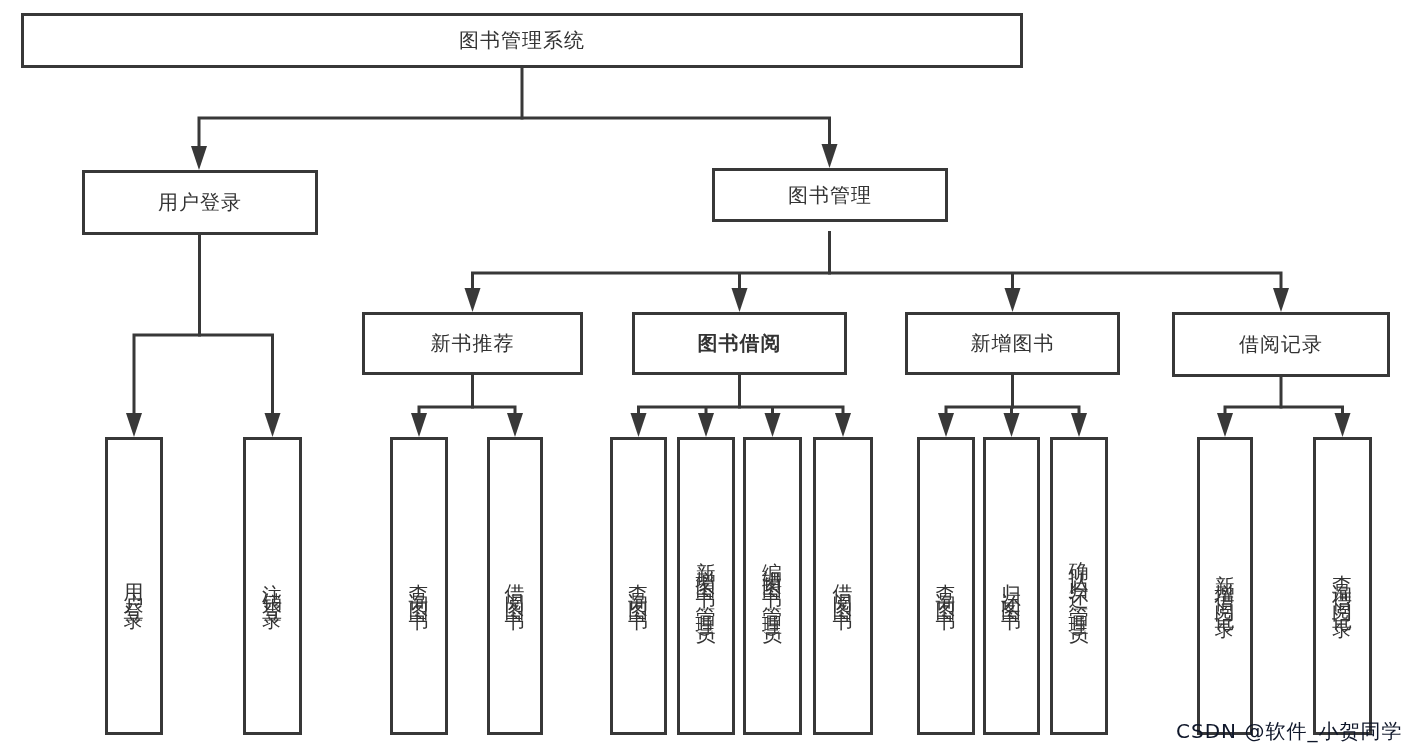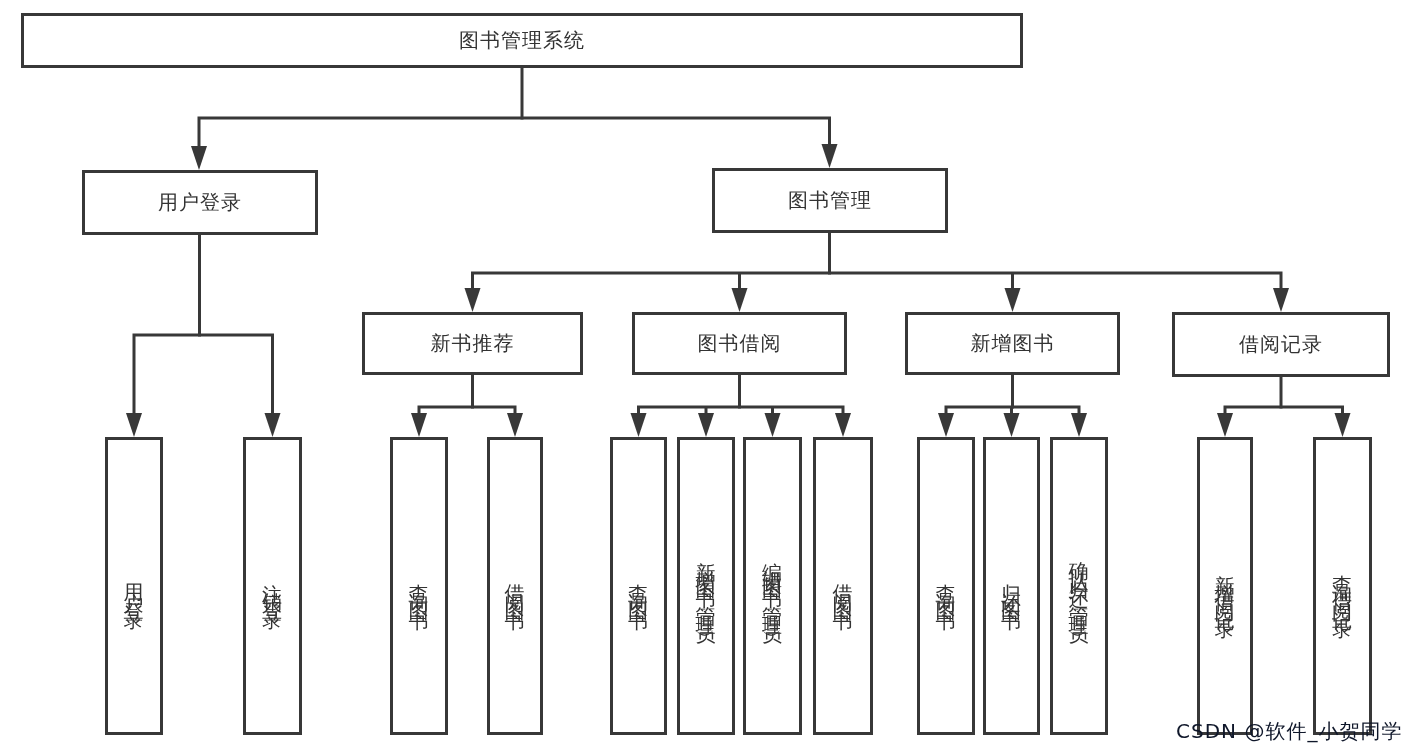--- a/index.html
+++ b/index.html
@@ -92,28 +92,28 @@
     </g>
   </svg>
 
   <div class="hbox" style="left:21px;top:13px;width:1002px;height:55px;">
     <span>图书管理系统</span>
   </div>
 
   <div class="hbox" style="left:82px;top:170px;width:236px;height:65px;">
     <span>用户登录</span>
   </div>
-  <div class="hbox" style="left:712px;top:168px;width:236px;height:65px;">
+  <div class="hbox" style="left:712px;top:168px;width:236px;height:54px;">
     <span>图书管理</span>
   </div>
 
   <div class="hbox" style="left:362px;top:312px;width:221px;height:63px;">
     <span>新书推荐</span>
   </div>
-  <div class="hbox" style="left:632px;top:312px;width:215px;height:63px;">
+  <div class="hbox" style="left:632px;top:312px;width:215px;height:63px;font-weight:bold;">
     <span>图书借阅</span>
   </div>
   <div class="hbox" style="left:905px;top:312px;width:215px;height:63px;">
     <span>新增图书</span>
   </div>
   <div class="hbox" style="left:1172px;top:312px;width:218px;height:65px;">
     <span>借阅记录</span>
   </div>
 
   <div class="vbox" style="left:105px;width:58px;">

